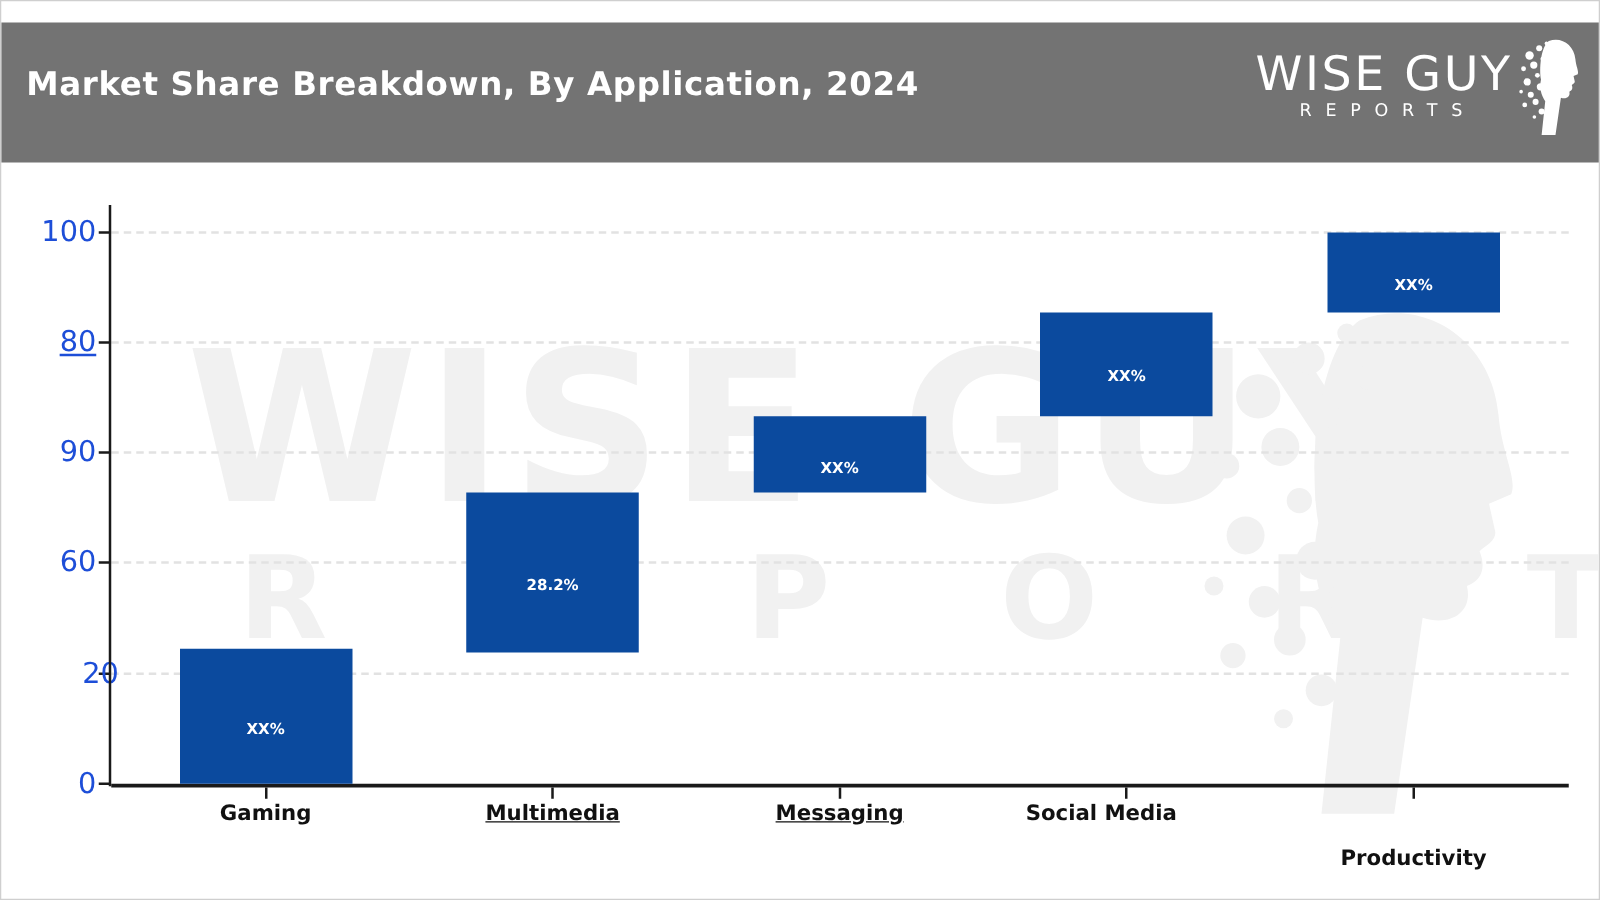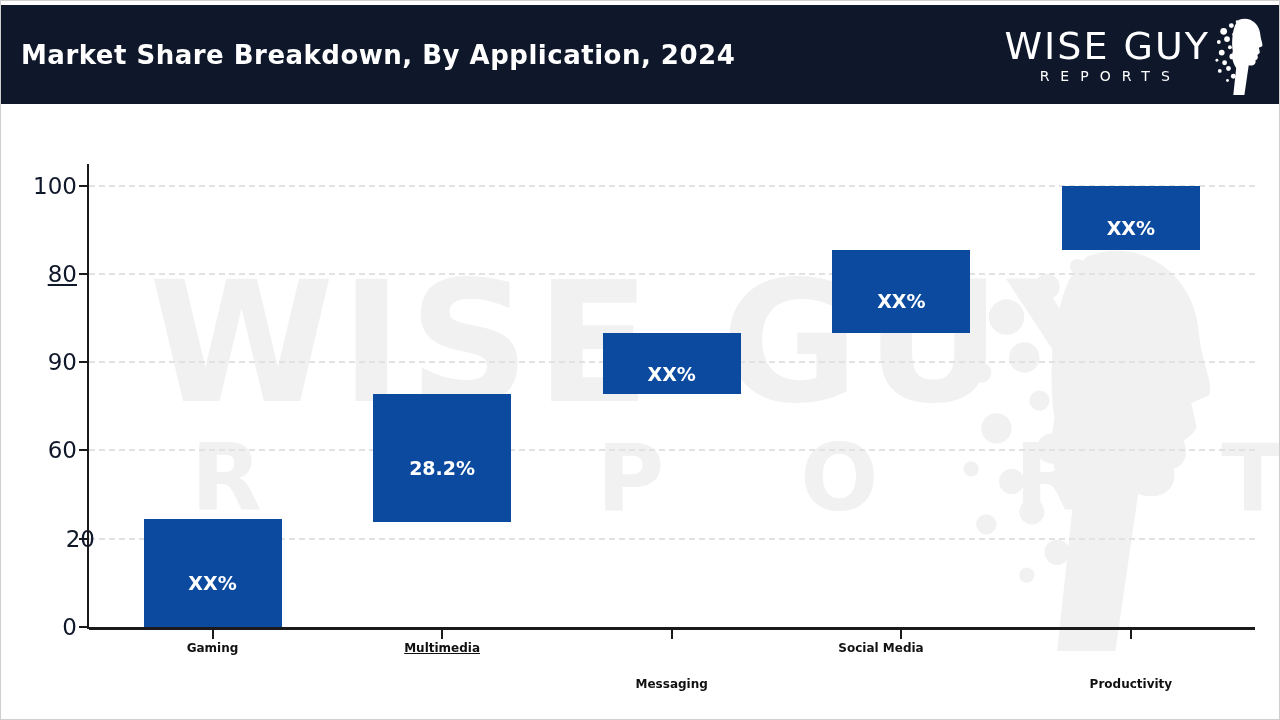--- a/index.html
+++ b/index.html
@@ -5,22 +5,22 @@
   * { margin:0; padding:0; box-sizing:border-box; }
   html,body { background:#ffffff; }
   .page {
     position:relative; width:1280px; height:720px;
     background:#ffffff; overflow:hidden;
     border:1px solid #cfcfcf;
     font-family:"DejaVu Sans", sans-serif;
   }
   
   .header {
-    position:absolute; left:0; top:4px; width:1280px; height:99px;
-    background:#0f172a;
+    position:absolute; left:0; top:17px; width:1280px; height:112px;
+    background:#737373;
   }
   .header-title {
     position:absolute; left:20px; top:0; height:99px;
     display:flex; align-items:center;
     color:#ffffff; font-size:26px; font-weight:bold; letter-spacing:0.5px;
   }
   .logo {
     position:absolute; right:14px; top:8px; height:84px;
     display:flex; align-items:center;
   }
@@ -40,31 +40,31 @@
     letter-spacing:52px; line-height:1; white-space:nowrap;
   }
   .wm-face { position:absolute; left:955px; top:225px; color:#f1f1f1; }
   .wm-face svg { height:430px; width:auto; display:block; }
   
   .gridline { position:absolute; height:0; border-top:2px dashed #e2e2e2; }
   .spine { position:absolute; background:#1a1a1a; }
   .ytick-mark { position:absolute; width:9px; height:2px; background:#1a1a1a; }
   .ytick-label {
     position:absolute; width:58px; text-align:right;
-    font-size:23px; color:#0f172a; line-height:28px;
+    font-size:23px; color:#1d4ed8; line-height:28px;
   }
   .xtick-mark { position:absolute; width:2px; height:9px; background:#1a1a1a; }
   .xtick-label {
     position:absolute; width:220px; text-align:center;
-    font-size:12px; font-weight:bold; color:#111111;
+    font-size:17px; font-weight:bold; color:#111111;
   }
   .bar {
     position:absolute; display:flex; align-items:center; justify-content:center;
   }
-  .bar-label { color:#ffffff; font-size:19px; font-weight:bold;margin-top:20px; }
+  .bar-label { color:#ffffff; font-size:12px; font-weight:bold;margin-top:20px; }
 </style>
 </head>
 <body>
 
 <div class="page">
 
   <div class="header">
     <div class="header-title">Market Share Breakdown, By Application, 2024</div>
     <div class="logo">
       <div class="logo-text">
@@ -154,21 +154,21 @@
       <div class="xtick-label" style="left: 101.5px; top: 640px;">Gaming</div>
       <div class="bar" style="left: 372.1px; top: 393.329px; width: 138px; height: 128px; background: rgb(11, 74, 158);">
         <span class="bar-label" style="color: rgb(255, 255, 255);">28.2%</span>
       </div>
       <div class="xtick-mark" style="left: 440.1px; top: 629px;"></div>
       <div class="xtick-label" style="left: 331.1px; top: 640px; text-decoration: underline;">Multimedia</div>
       <div class="bar" style="left: 601.7px; top: 332.402px; width: 138px; height: 60.927px; background: rgb(11, 74, 158);">
         <span class="bar-label" style="color: rgb(255, 255, 255);">XX%</span>
       </div>
       <div class="xtick-mark" style="left: 669.7px; top: 629px;"></div>
-      <div class="xtick-label" style="left: 560.7px; top: 676px;">Messaging</div>
+      <div class="xtick-label" style="left: 560.7px; top: 640px; text-decoration: underline;">Messaging</div>
       <div class="bar" style="left: 831.3px; top: 248.517px; width: 138px; height: 83.885px; background: rgb(11, 74, 158);">
         <span class="bar-label" style="color: rgb(255, 255, 255);">XX%</span>
       </div>
       <div class="xtick-mark" style="left: 899.3px; top: 629px;"></div>
       <div class="xtick-label" style="left: 770px; top: 640px;">Social Media</div>
       <div class="bar" style="left: 1060.9px; top: 184.5px; width: 138px; height: 64.0175px; background: rgb(11, 74, 158);">
         <span class="bar-label" style="color: rgb(255, 255, 255);">XX%</span>
       </div>
       <div class="xtick-mark" style="left: 1128.9px; top: 629px;"></div>
       <div class="xtick-label" style="left: 1019.9px; top: 676px;">Productivity</div>

